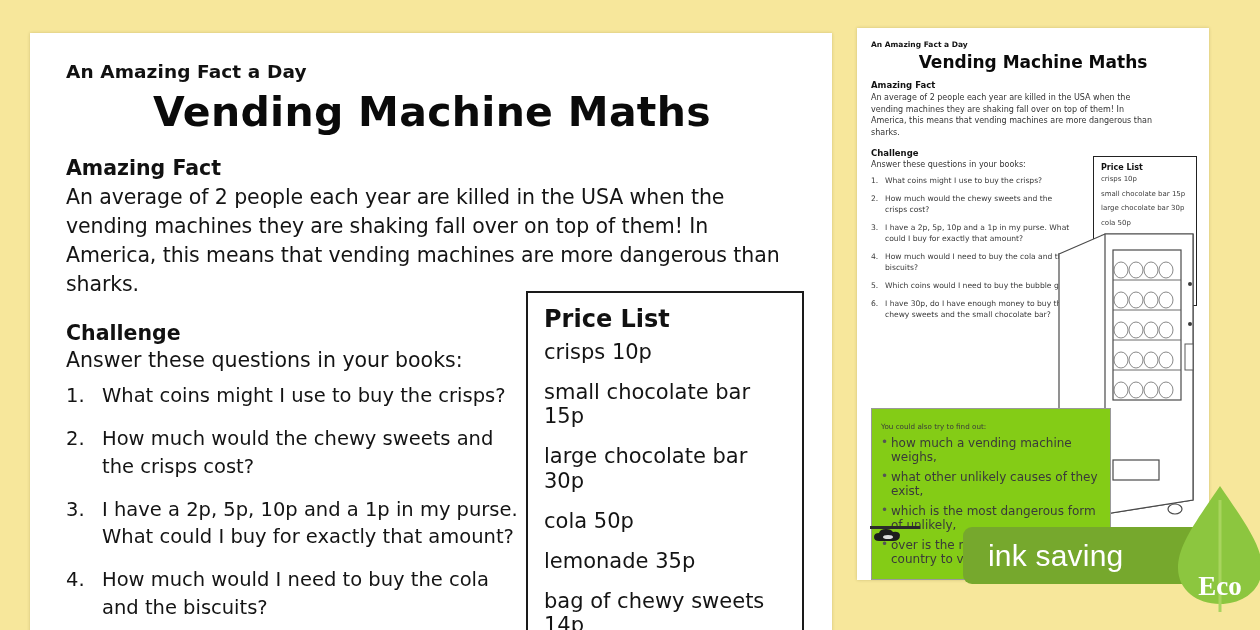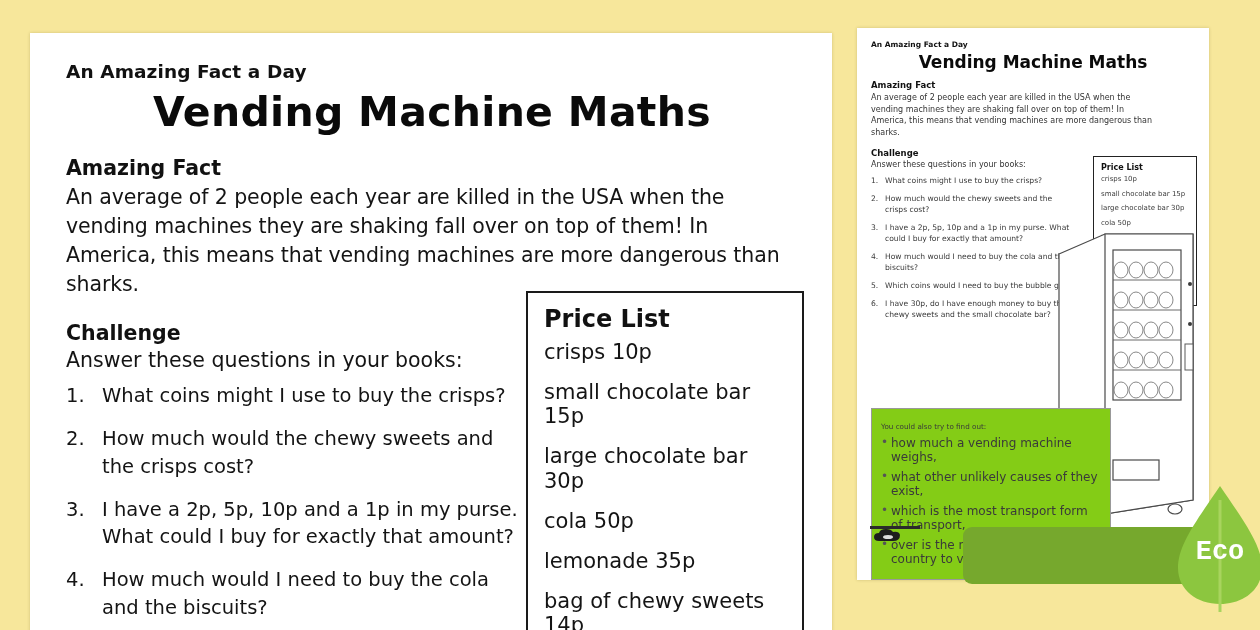--- a/index.html
+++ b/index.html
@@ -98,23 +98,23 @@
   .eco-text{
     position:absolute;left:988px;top:528px;width:190px;height:56px;
     display:flex;align-items:center;
     font-family:"Liberation Sans", sans-serif;
     font-size:30px;color:#ffffff;letter-spacing:.2px;
   }
   .leaf{
     position:absolute;left:1172px;top:484px;width:96px;height:128px;
   }
   .eco-leaf-label{
-    position:absolute;left:1182px;top:530px;width:76px;height:44px;
+    position:absolute;left:1182px;top:564px;width:76px;height:44px;
     display:flex;align-items:center;justify-content:center;
-    font-family:Liberation Mono, monospace;
+    font-family:Liberation Serif, serif;
     font-size:27px;font-weight:bold;color:#ffffff;
   }
 </style>
 </head>
 <body>
 
 <div id="stage">
 
   <div class="page-main">
     <div class="pm-inner">
@@ -257,33 +257,34 @@
           <ellipse cx="18" cy="288" rx="7" ry="5"></ellipse>
           <ellipse cx="122" cy="285" rx="7" ry="5"></ellipse>
         </g>
       </svg>
 
       <div class="t-find">
         <div class="t-find-h">You could also try to find out:</div>
         <ul>
           <li>how much a vending machine weighs,</li>
           <li>what other unlikely causes of they exist,</li>
-          <li>which is the most transport form of transport,</li>
+          <li>which is the most dangerous form of unlikely,</li>
           <li>over is the most dangerous country to visit.</li>
         </ul>
       </div>
 
       <svg class="t-logo" viewBox="0 0 52 26">
         <rect x="1" y="2" width="50" height="3" fill="#2b2b2b"></rect>
         <path d="M10 17 q-5 0 -5 -4 q0 -4 5 -4 q1 -4 7 -4 q5 0 7 3 q6 -1 7 3 q0 6 -7 6 z" fill="#1d1d1d"></path>
         <ellipse cx="19" cy="13" rx="5" ry="2" fill="#ffffff" opacity="0.85"></ellipse>
       </svg>
     </div>
   </div>
 
   <div class="eco-bar"></div>
+  <div class="eco-text">ink saving</div>
   <svg class="leaf" viewBox="0 0 96 128">
     <path d="M48 2 C22 40 6 62 6 84 C6 106 25 120 48 120 C71 120 90 106 90 84 C90 62 74 40 48 2 Z" fill="#8cc63f"></path>
     <line x1="48" y1="16" x2="48" y2="128" stroke="#a8d45e" stroke-width="3"></line>
   </svg>
   <div class="eco-leaf-label">Eco</div>
 
 </div>
 
 </body></html>

